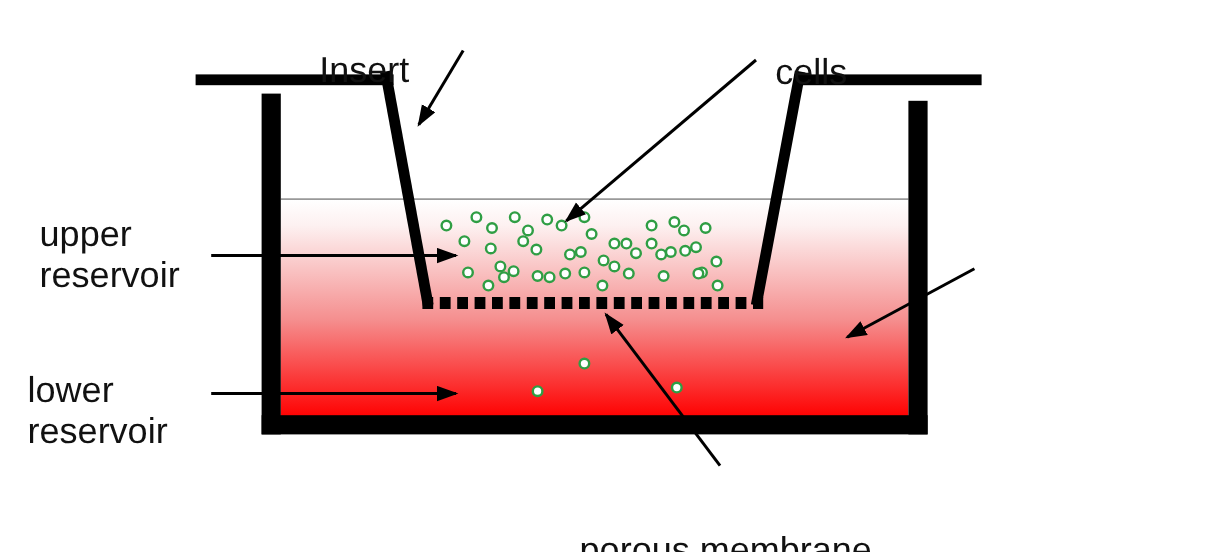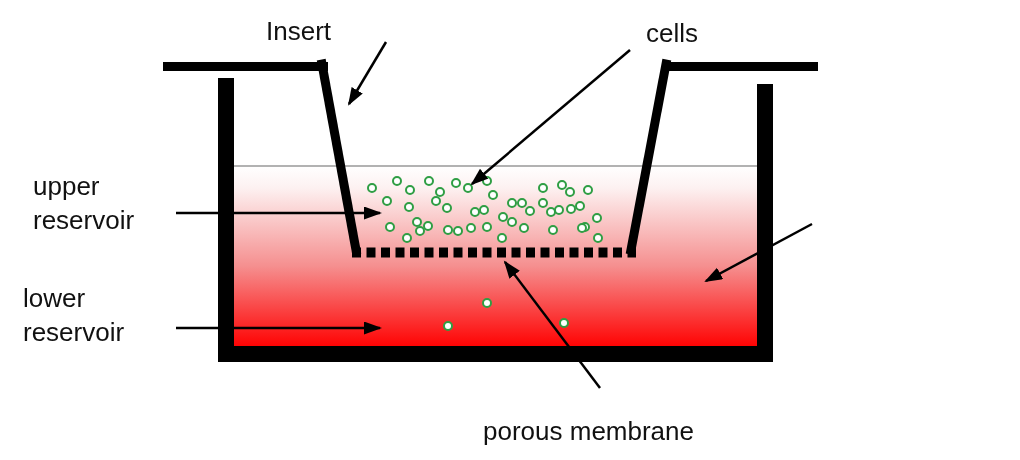--- a/index.html
+++ b/index.html
@@ -6,28 +6,29 @@
   .canvas{
     position:relative;
     width:1020px;height:460px;
     background:#ffffff;
     font-family:"Liberation Sans", sans-serif;
     overflow:hidden;
   }
   svg{position:absolute;left:0;top:0;}
   .label{
     position:absolute;
-    font-size:26px;
+    font-size:30px;
     line-height:34px;
     color:#111111;
     white-space:pre-line;
+    margin-top:28px;
   }
   .lbl-insert{left:266px;top:14px;}
   .lbl-cells{left:646px;top:16px;}
-  .lbl-upper{left:33px;top:169px;}
+  .lbl-upper{left:33px;top:151px;}
   .lbl-lower{left:23px;top:281px;}
   .lbl-gradient{left:833px;top:179px;}
   .lbl-membrane{left:483px;top:414px;}
 </style>
 </head>
 <body>
 
 <div class="canvas">
 
   <svg id="diagram-svg" width="1020" height="460" viewBox="0 0 1020 460">

